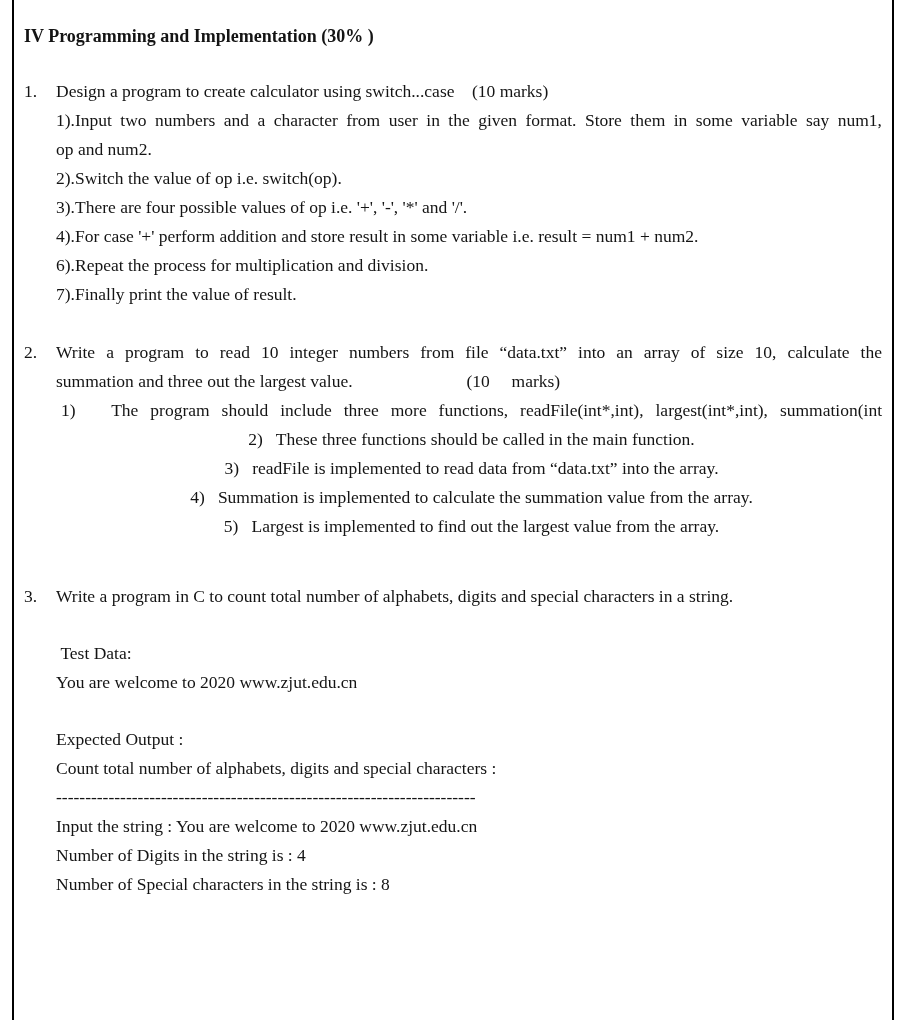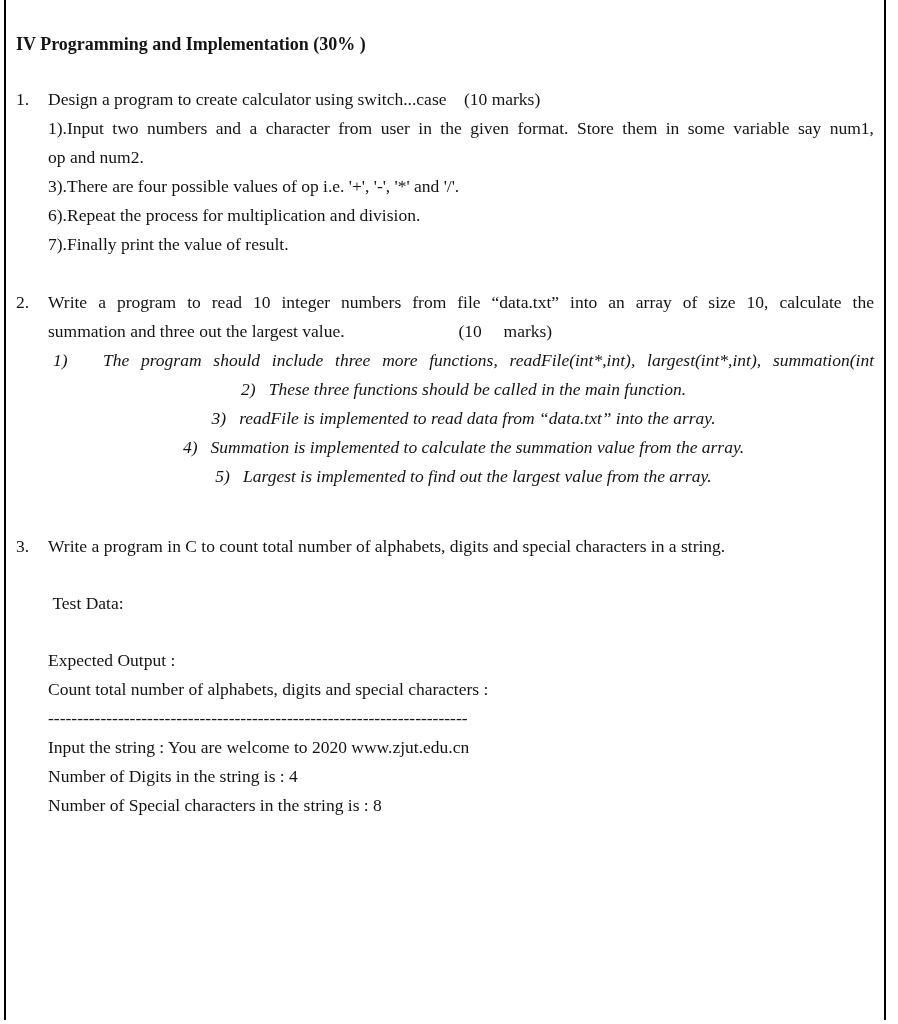--- a/index.html
+++ b/index.html
@@ -3,25 +3,25 @@
 <meta charset="utf-8">
 <style>
   html,body{margin:0;padding:0;background:#fff;}
   body{
     width:898px;height:1024px;overflow:hidden;
     font-family:"Liberation Serif","DejaVu Serif",serif;
     color:#141414;
   }
   .sheet{
     box-sizing:border-box;
-    margin-left:4px;
+    margin-left:12px;
     width:882px;height:1020px;
     border-left:2px solid #000;
     border-right:2px solid #000;
-    padding:30px 10px 0 10px;
+    padding:22px 10px 0 10px;
     overflow:hidden;
   }
   .line{
     font-size:17.5px;
     line-height:29px;
     white-space:pre-wrap;
   }
   .header-line{
     font-size:18px;
     font-weight:700;
@@ -31,37 +31,39 @@
   .question{position:relative;padding-left:32px;}
   .qnum{
     position:absolute;left:0;top:0;
     font-size:17.5px;line-height:29px;
   }
   .justlast{text-align:justify;text-align-last:justify;}
   .b{font-weight:400;}
   .q1{margin-top:26px;}
   .q2{margin-top:29px;}
   .q3{margin-top:41px;}
-  .q2steps{margin-left:-7px;font-style:italic;}
+  .q2steps{margin-left:-7px;}
   .ind{text-indent:12px;text-align:center;}
   .gap{margin-top:28px;}
 </style>
 </head>
 <body>
 
 <div class="sheet">
 
   <div class="header-line">IV Programming and Implementation (30% )</div>
 
   <section class="question q1">
     <span class="qnum">1.</span>
     <div class="line">Design a program to create calculator using switch...case    (10 marks)</div>
     <div class="line justlast">1).Input two numbers and a character from user in the given format. Store them in some variable say num1,</div>
     <div class="line">op and num2.</div>
+    <div class="line">2).Switch the value of op i.e. switch(op).</div>
     <div class="line">3).There are four possible values of op i.e. '+', '-', '*' and '/'.</div>
+    <div class="line">4).For case '+' perform addition and store result in some variable i.e. result = num1 + num2.</div>
     <div class="line">6).Repeat the process for multiplication and division.</div>
     <div class="line">7).Finally print the value of result.</div>
   </section>
 
   <section class="question q2">
     <span class="qnum">2.</span>
     <div class="line justlast">Write a program to read 10 integer numbers from file “data.txt” into an array of size 10, calculate the</div>
     <div class="line"><span class="b">summation and</span><span> three out </span><span class="b">the largest value</span><span>.                          (10     marks)</span></div>
     <div class="q2steps">
       <div class="line ind justlast">1)   The program should include three more functions, readFile(int*,int), largest(int*,int), summation(int</div>
@@ -69,20 +71,21 @@
       <div class="line ind">3)   readFile is implemented to read data from “data.txt” into the array.</div>
       <div class="line ind">4)   Summation is implemented to calculate the summation value from the array.</div>
       <div class="line ind">5)   Largest is implemented to find out the largest value from the array.</div>
     </div>
   </section>
 
   <section class="question q3">
     <span class="qnum">3.</span>
     <div class="line">Write a program in C to count total number of alphabets, digits and special characters in a string.</div>
     <div class="line gap"> Test Data:</div>
+    <div class="line">You are welcome to 2020 www.zjut.edu.cn</div>
     <div class="line gap">Expected Output :</div>
     <div class="line">Count total number of alphabets, digits and special characters :</div>
     <div class="line">------------------------------------------------------------------------</div>
     <div class="line">Input the string : You are welcome to 2020 www.zjut.edu.cn</div>
     <div class="line">Number of Digits in the string is : 4</div>
     <div class="line">Number of Special characters in the string is : 8</div>
   </section>
 
 </div>
 

